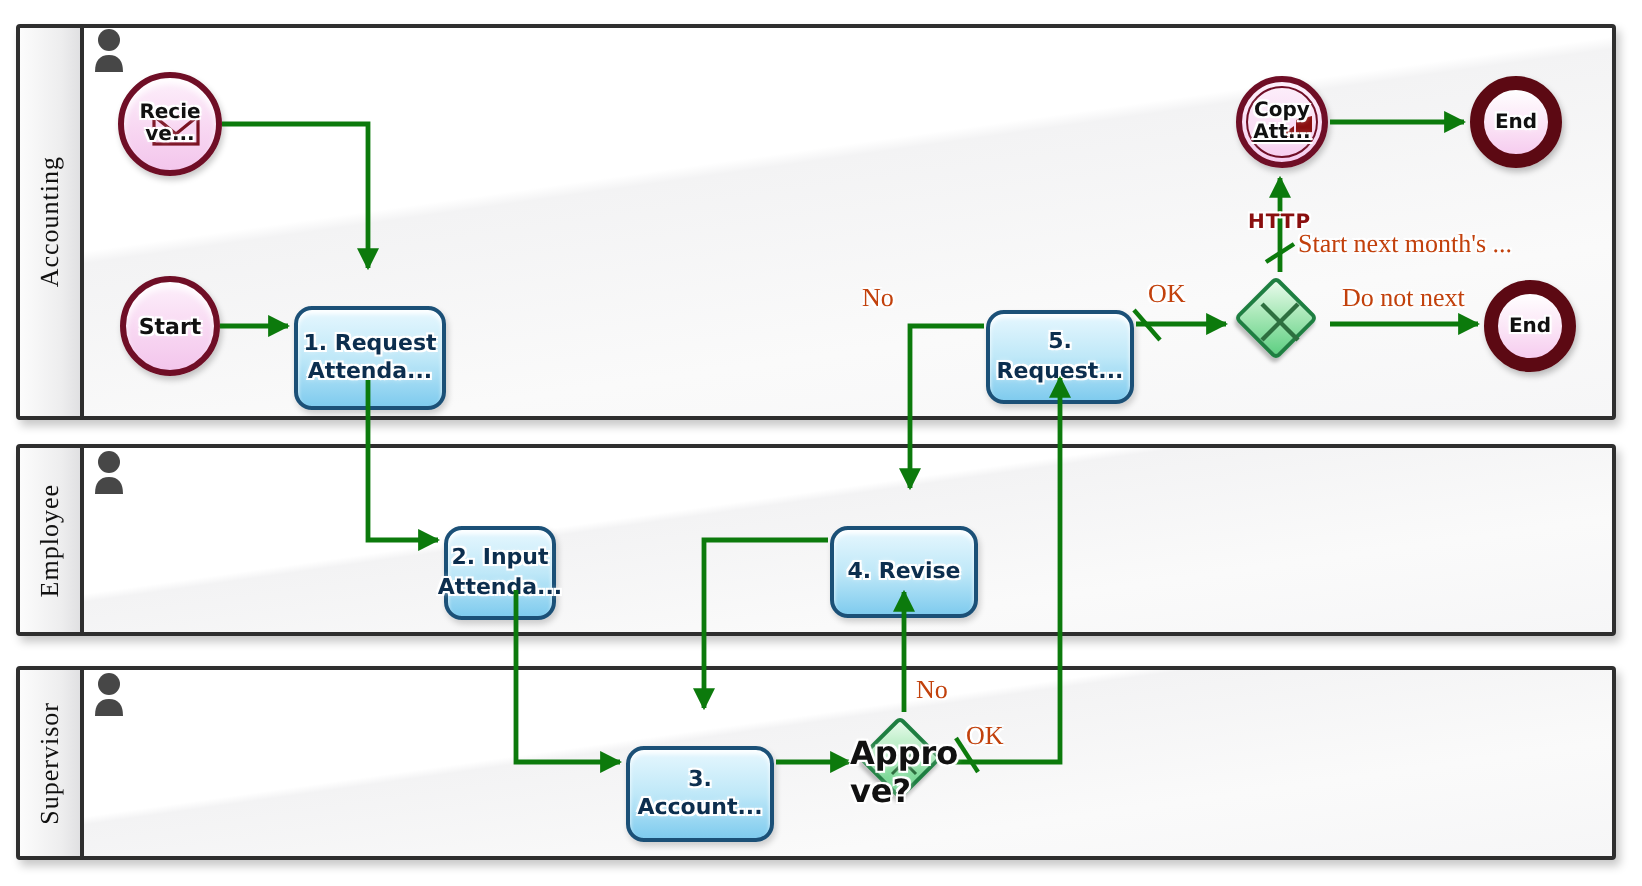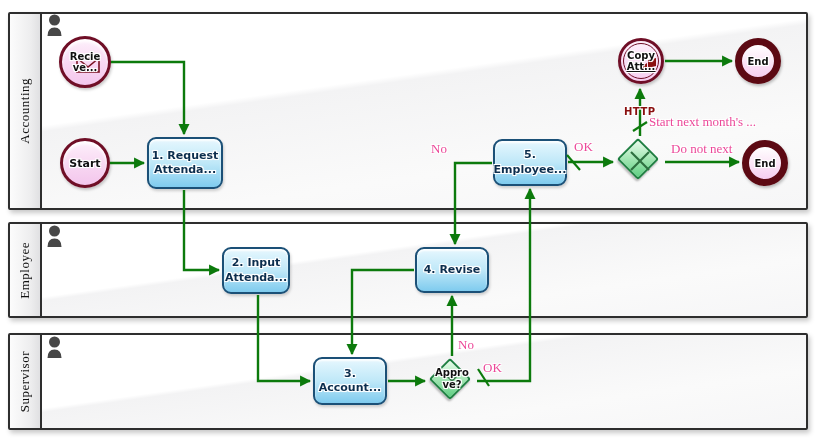--- a/index.html
+++ b/index.html
@@ -19,45 +19,45 @@
   .person{position:absolute;z-index:2;}
 
   
   .node{position:absolute;box-sizing:border-box;z-index:3;}
   .halo{text-shadow:-1px -1px 0 #fff,1px -1px 0 #fff,-1px 1px 0 #fff,1px 1px 0 #fff,0 0 3px #fff;}
 
   .task{border:2px solid #1b5077;border-radius:9px;
         background:linear-gradient(180deg,#e6f7fe 0%,#bfe8f8 50%,#7fcbee 100%);
         box-shadow:inset 0 2px 2px rgba(255,255,255,0.9),1px 2px 3px rgba(0,0,0,0.18);
         display:flex;flex-direction:column;align-items:center;justify-content:center;
-        font-weight:bold;font-size:11px;line-height:1.3;color:#0c2e4e;text-align:center;}
+        font-weight:bold;font-size:11px;line-height:1.3;color:#0c2e4e;text-align:center;margin-top:16px;}
 
   .event{border-radius:50%;display:flex;align-items:center;justify-content:center;
         font-weight:bold;font-size:11px;color:#111;text-align:center;}
   .event.start-style{border:3px solid #6f0e26;
         background:linear-gradient(180deg,#fdf0fb 0%,#f8d7f2 55%,#f3c6ec 100%);
         box-shadow:inset 0 3px 3px rgba(255,255,255,0.9),1px 2px 3px rgba(0,0,0,0.22);}
   .event.end-style{border:7px solid #5c0913;
         background:linear-gradient(180deg,#ffffff 0%,#fbe4f6 55%,#f6ccef 100%);
         box-shadow:1px 2px 3px rgba(0,0,0,0.25);}
   .copy-outer{border:3px solid #6f0e26;border-radius:50%;padding:2px;
         background:linear-gradient(180deg,#fdf0fb 0%,#f6cdef 100%);
         box-shadow:1px 2px 3px rgba(0,0,0,0.22);}
   .copy-inner{width:100%;height:100%;box-sizing:border-box;border:1.5px solid #6f0e26;border-radius:50%;
         display:flex;flex-direction:column;align-items:center;justify-content:center;
         font-weight:bold;font-size:10px;line-height:1.15;color:#111;position:relative;}
 
   .gateway{width:30px;height:30px;transform:rotate(45deg);border:2px solid #1e7f41;border-radius:3px;
         background:linear-gradient(135deg,#e9fbec 0%,#a9e8b8 45%,#5ecf82 100%);
         box-shadow:1px 2px 2px rgba(0,0,0,0.25);}
-  .gw-label{position:absolute;z-index:6;font-weight:bold;font-size:10px;line-height:1.2;
-        color:#111;text-align:center;}
+  .gw-label{position:absolute;z-index:6;font-weight:bold;font-size:16px;line-height:1.2;
+        color:#111;}
 
   .elabel{position:absolute;z-index:7;font-family:"Liberation Serif","DejaVu Serif",serif;
-        font-size:13px;color:#ec4899;white-space:nowrap;
+        font-size:13px;color:#c2410c;white-space:nowrap;
         text-shadow:-1px -1px 0 #fff,1px -1px 0 #fff,-1px 1px 0 #fff,1px 1px 0 #fff;}
   .http-label{position:absolute;z-index:7;font-weight:bold;font-size:10px;color:#8a0f0f;
         text-align:left;letter-spacing:0.5px;
         text-shadow:-1px -1px 0 #fff,1px -1px 0 #fff,-1px 1px 0 #fff,1px 1px 0 #fff;margin-top:32px;}
 
   .flows{position:absolute;left:0;top:0;z-index:5;pointer-events:none;}
   .icon-abs{position:absolute;}
 </style>
 </head>
 <body>
@@ -105,34 +105,34 @@
     <div class="halo" style="position:relative;font-size:10px;line-height:1.15;">
       <div>Recie</div>
       <div>ve...</div>
     </div>
   </div>
 
   <div class="node task halo" style="left:147px;top:137px;width:76px;height:52px;">
     <div>1. Request</div>
       <div>Attenda...</div>
   </div>
-  <div class="node task halo" style="left:222px;top:247px;width:68px;height:47px;">
+  <div class="node task halo" style="left:222px;top:247px;width:56px;height:47px;">
     <div>2. Input</div>
       <div>Attenda...</div>
   </div>
   <div class="node task halo" style="left:313px;top:357px;width:74px;height:48px;">
     <div>3.</div>
       <div>Account...</div>
   </div>
   <div class="node task halo" style="left:415px;top:247px;width:74px;height:46px;">
     <div>4. Revise</div>
   </div>
   <div class="node task halo" style="left:493px;top:139px;width:74px;height:47px;">
     <div>5.</div>
-      <div>Employee...</div>
+      <div>Request...</div>
   </div>
 
   <div class="node gateway" style="left:435px;top:364px;"></div>
   <div class="gw-label halo" style="left:425px;top:367px;width:54px;">
     <div>Appro</div>
     <div>ve?</div>
   </div>
 
   <div class="node gateway" style="left:623px;top:144px;"></div>
 

